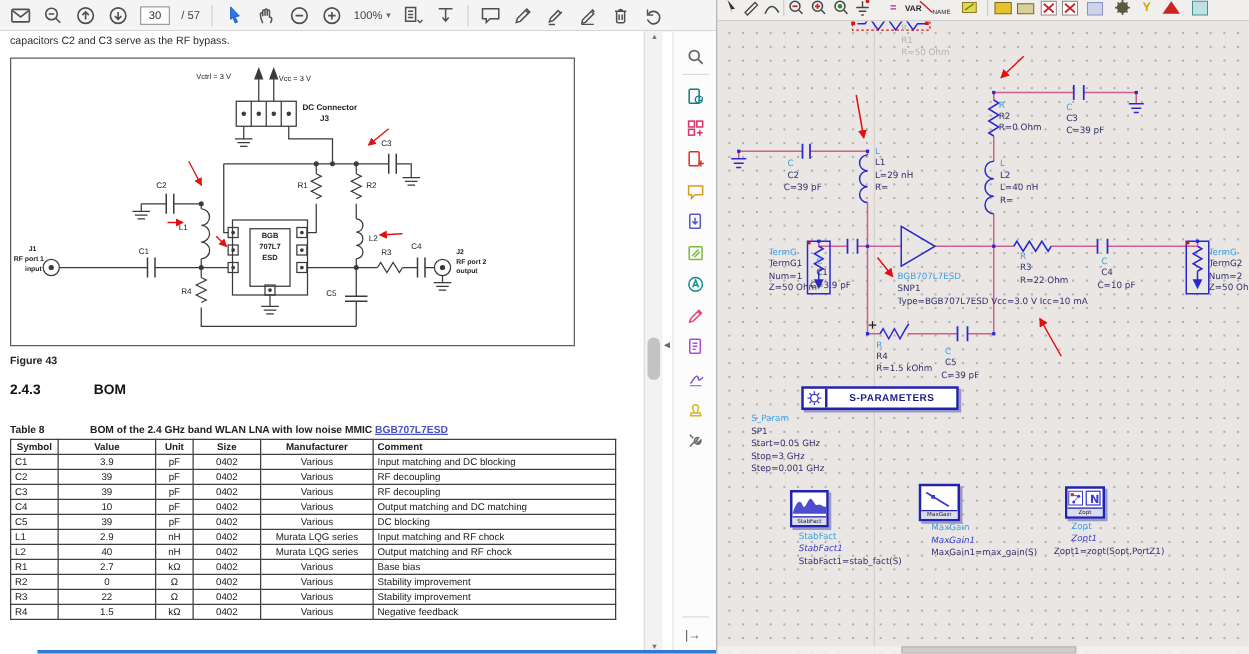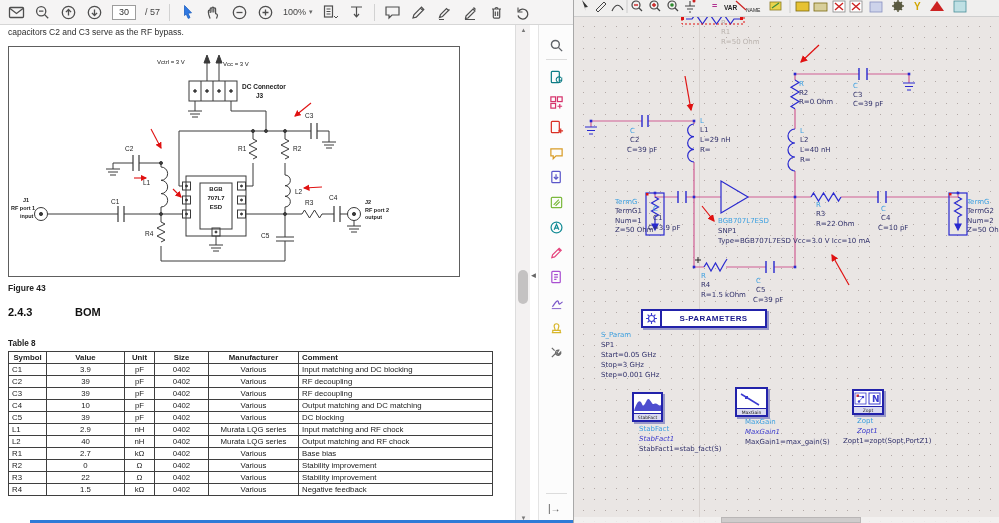--- a/index.html
+++ b/index.html
@@ -284,20 +284,21 @@
         <span class="fig-lbl" style="left:136px;top:183px">R4</span>
         <span class="fig-lbl" style="left:252px;top:185px">C5</span>
       </div>
 
       <span class="capline" style="left:8px;top:258px">Figure 43</span>
 
       <span class="sechead" style="left:8px;top:281px">2.4.3</span>
       <span class="sechead" style="left:75px;top:281px">BOM</span>
 
       <span class="capline" style="left:8px;top:314px;font-size:8.2px">Table 8</span>
+      <span class="capline" style="left:72px;top:314px;font-size:8.2px"><span>BOM of the 2.4 GHz band WLAN LNA with low noise MMIC </span><span class="doclink">BGB707L7ESD</span></span>
 
       <table class="bomtable">
         <colgroup>
             <col style="width:38px">
             <col style="width:78px">
             <col style="width:30px">
             <col style="width:54px">
             <col style="width:90px">
             <col style="width:194px">
           </colgroup>

